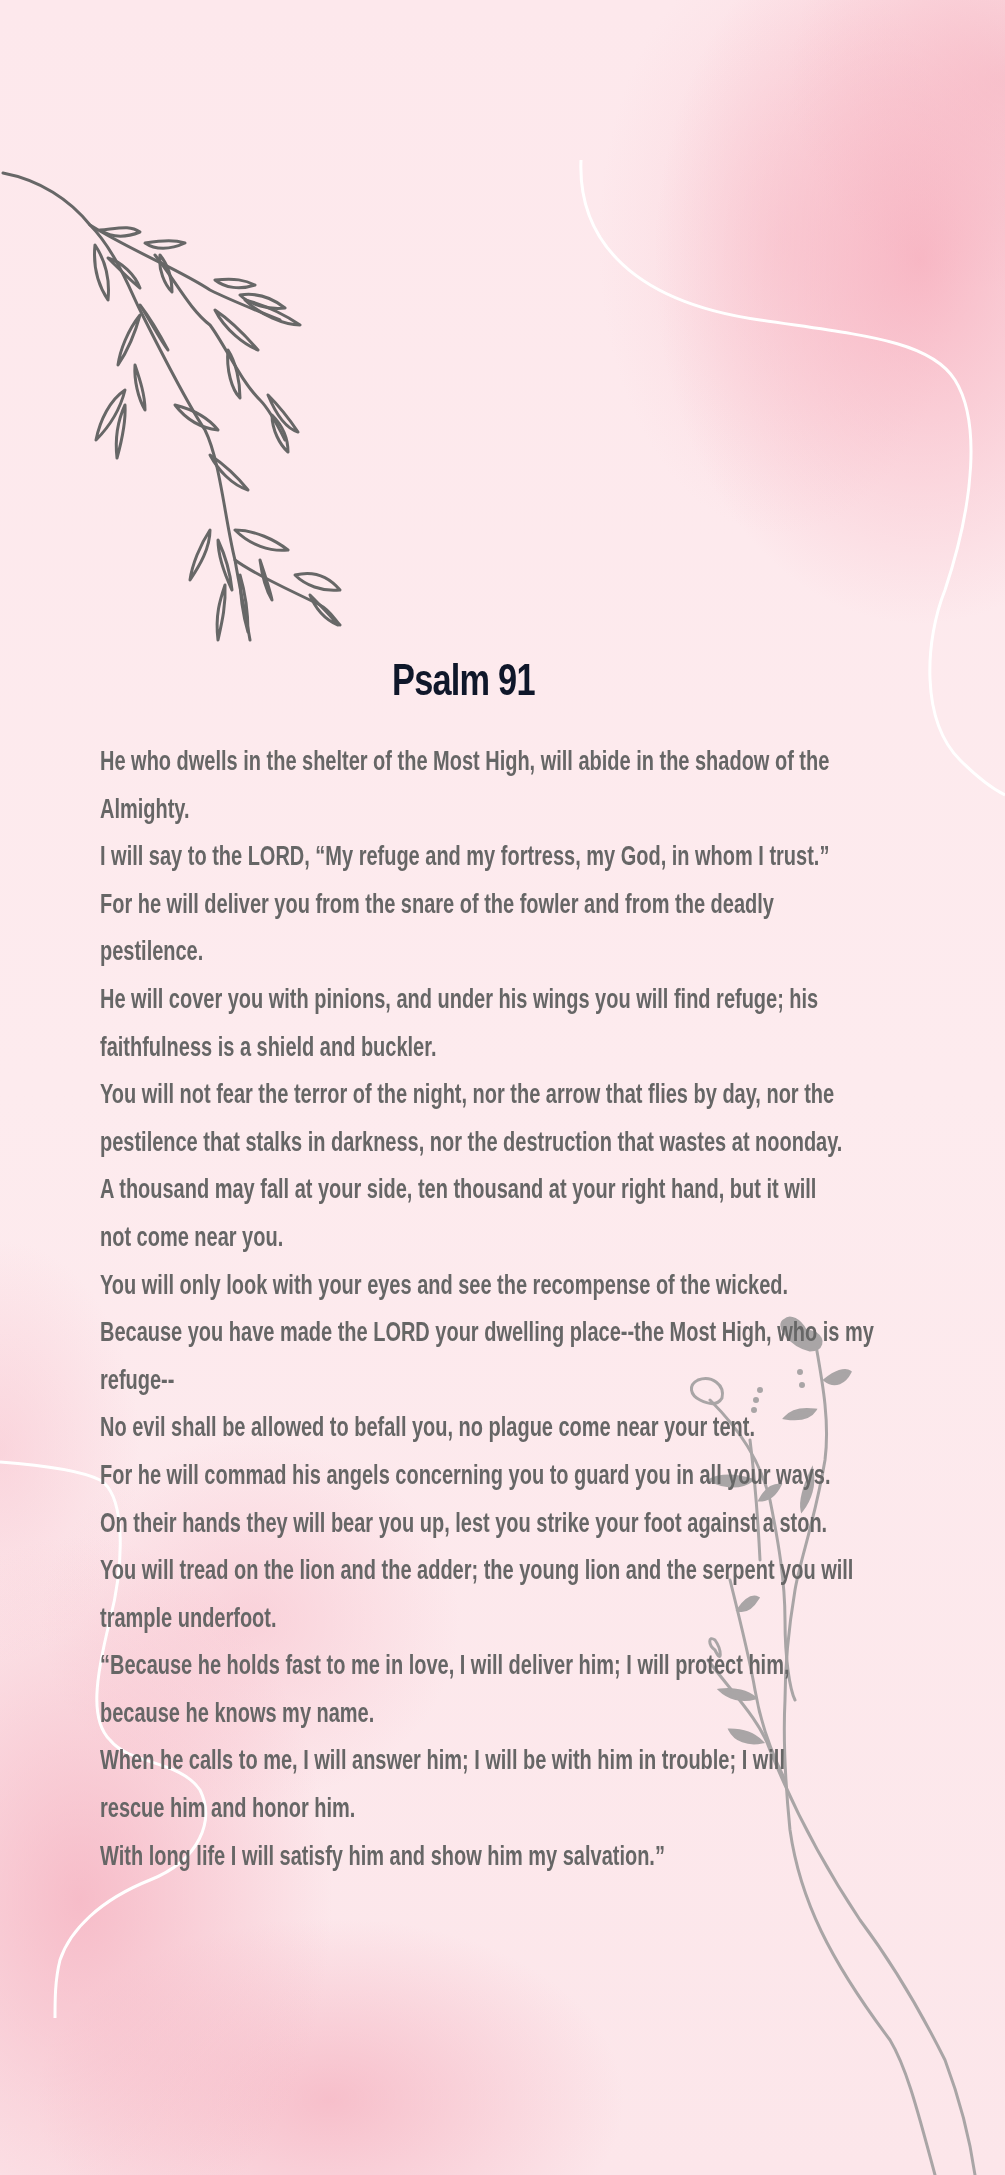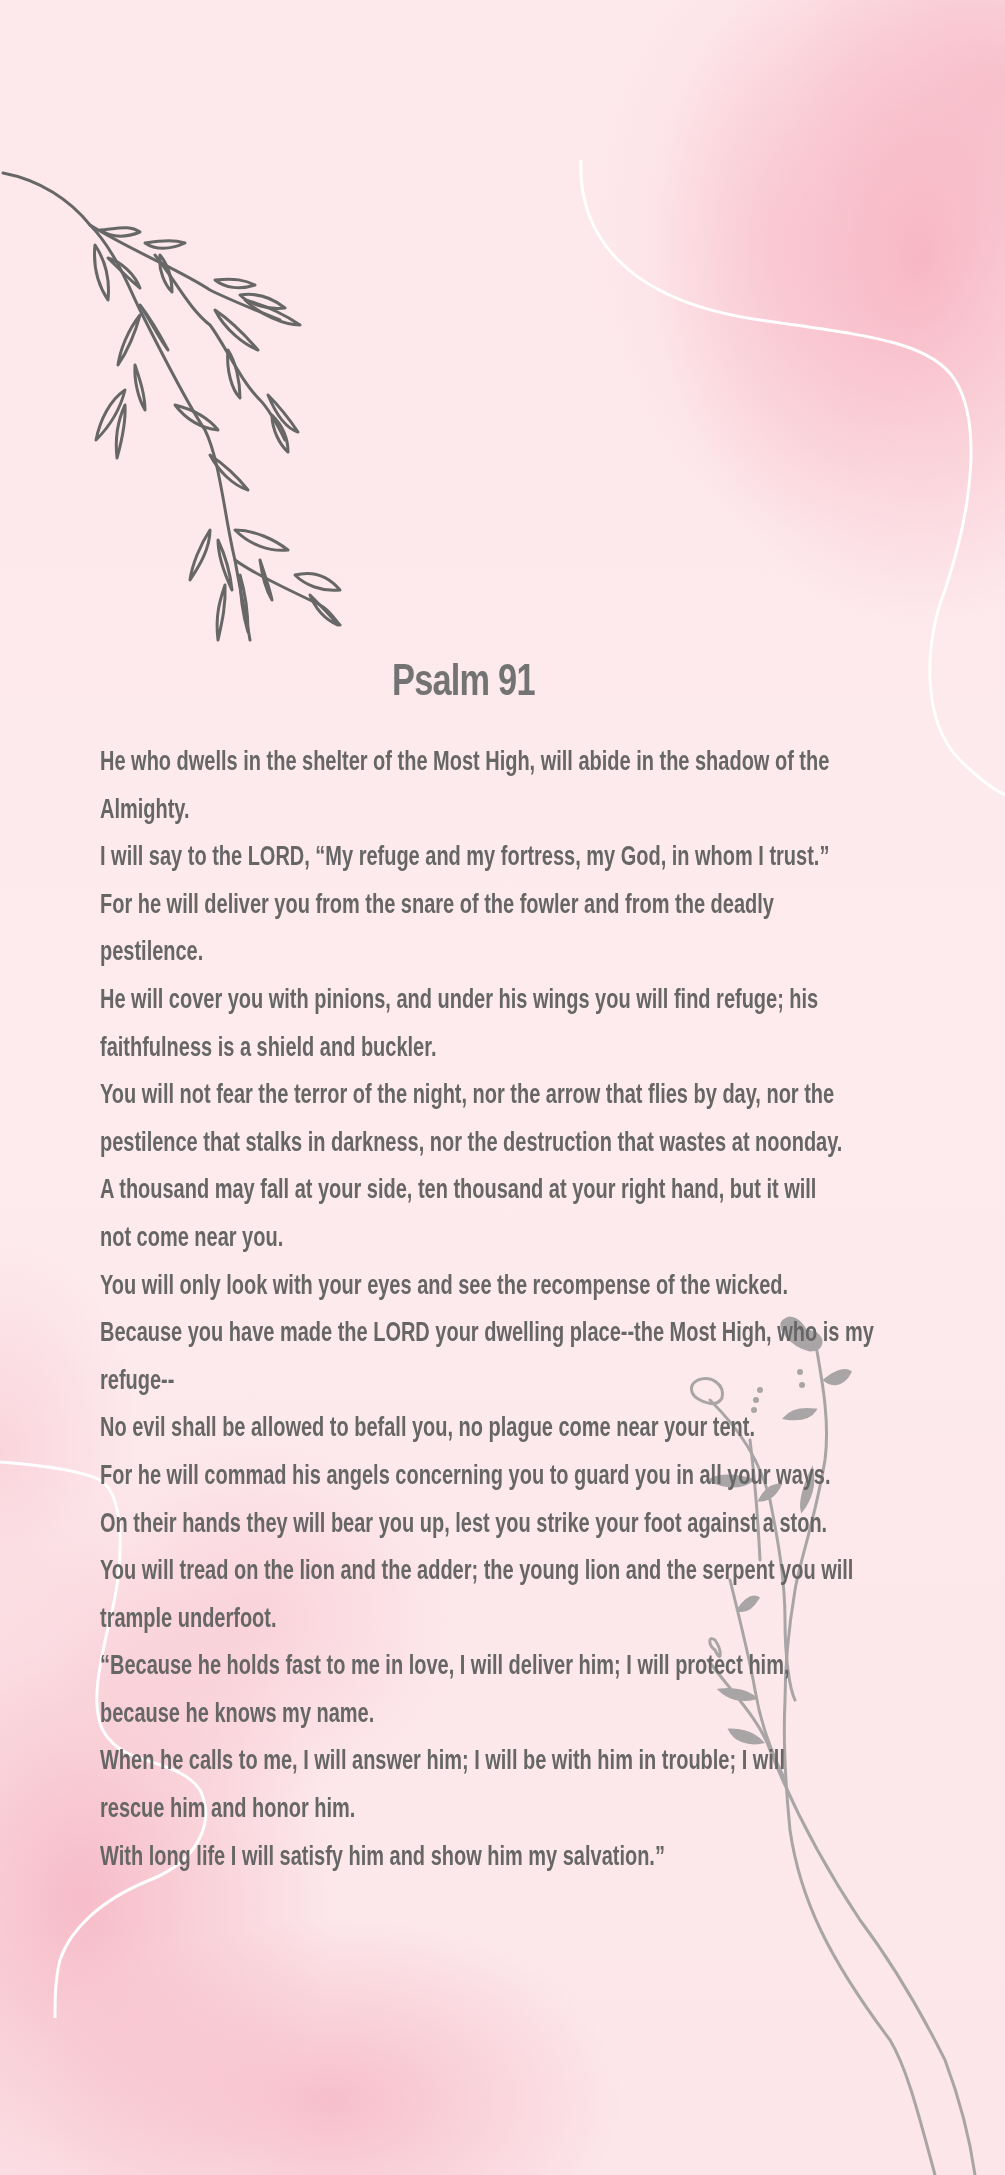--- a/index.html
+++ b/index.html
@@ -16,21 +16,21 @@
       radial-gradient(ellipse 260px 420px at 780px 240px, rgba(248,196,206,0.45), rgba(248,196,206,0) 70%),
       radial-gradient(ellipse 360px 520px at 80px 1900px, rgba(244,170,186,0.7), rgba(244,170,186,0) 70%),
       radial-gradient(ellipse 420px 260px at 330px 2100px, rgba(244,170,186,0.65), rgba(244,170,186,0) 70%),
       radial-gradient(ellipse 300px 260px at 250px 1620px, rgba(246,182,196,0.45), rgba(246,182,196,0) 70%),
       radial-gradient(ellipse 200px 300px at 0px 1450px, rgba(246,182,196,0.4), rgba(246,182,196,0) 70%),
       linear-gradient(180deg, #fde8ec 0%, #fdebee 50%, #fce6ea 100%);
   }
   svg.deco { position:absolute; left:0; top:0; }
   .title {
     position:absolute; left:0; width:926px; top:655px; text-align:center;
-    font-size:44px; font-weight:bold; color:#737373;
+    font-size:44px; font-weight:bold; color:#0f172a;
     letter-spacing:-1px;
   }
   .title span { display:inline-block; transform:scaleX(0.78); transform-origin:center; }
   .body {
     position:absolute; left:100px; top:738px; width:1000px;
     color:#666666; font-weight:bold; font-size:27px; line-height:47.6px;
   }
   .line { white-space:nowrap; display:block; transform:scaleX(0.74); transform-origin:left center; height:47.6px; }
 </style>
 </head>

